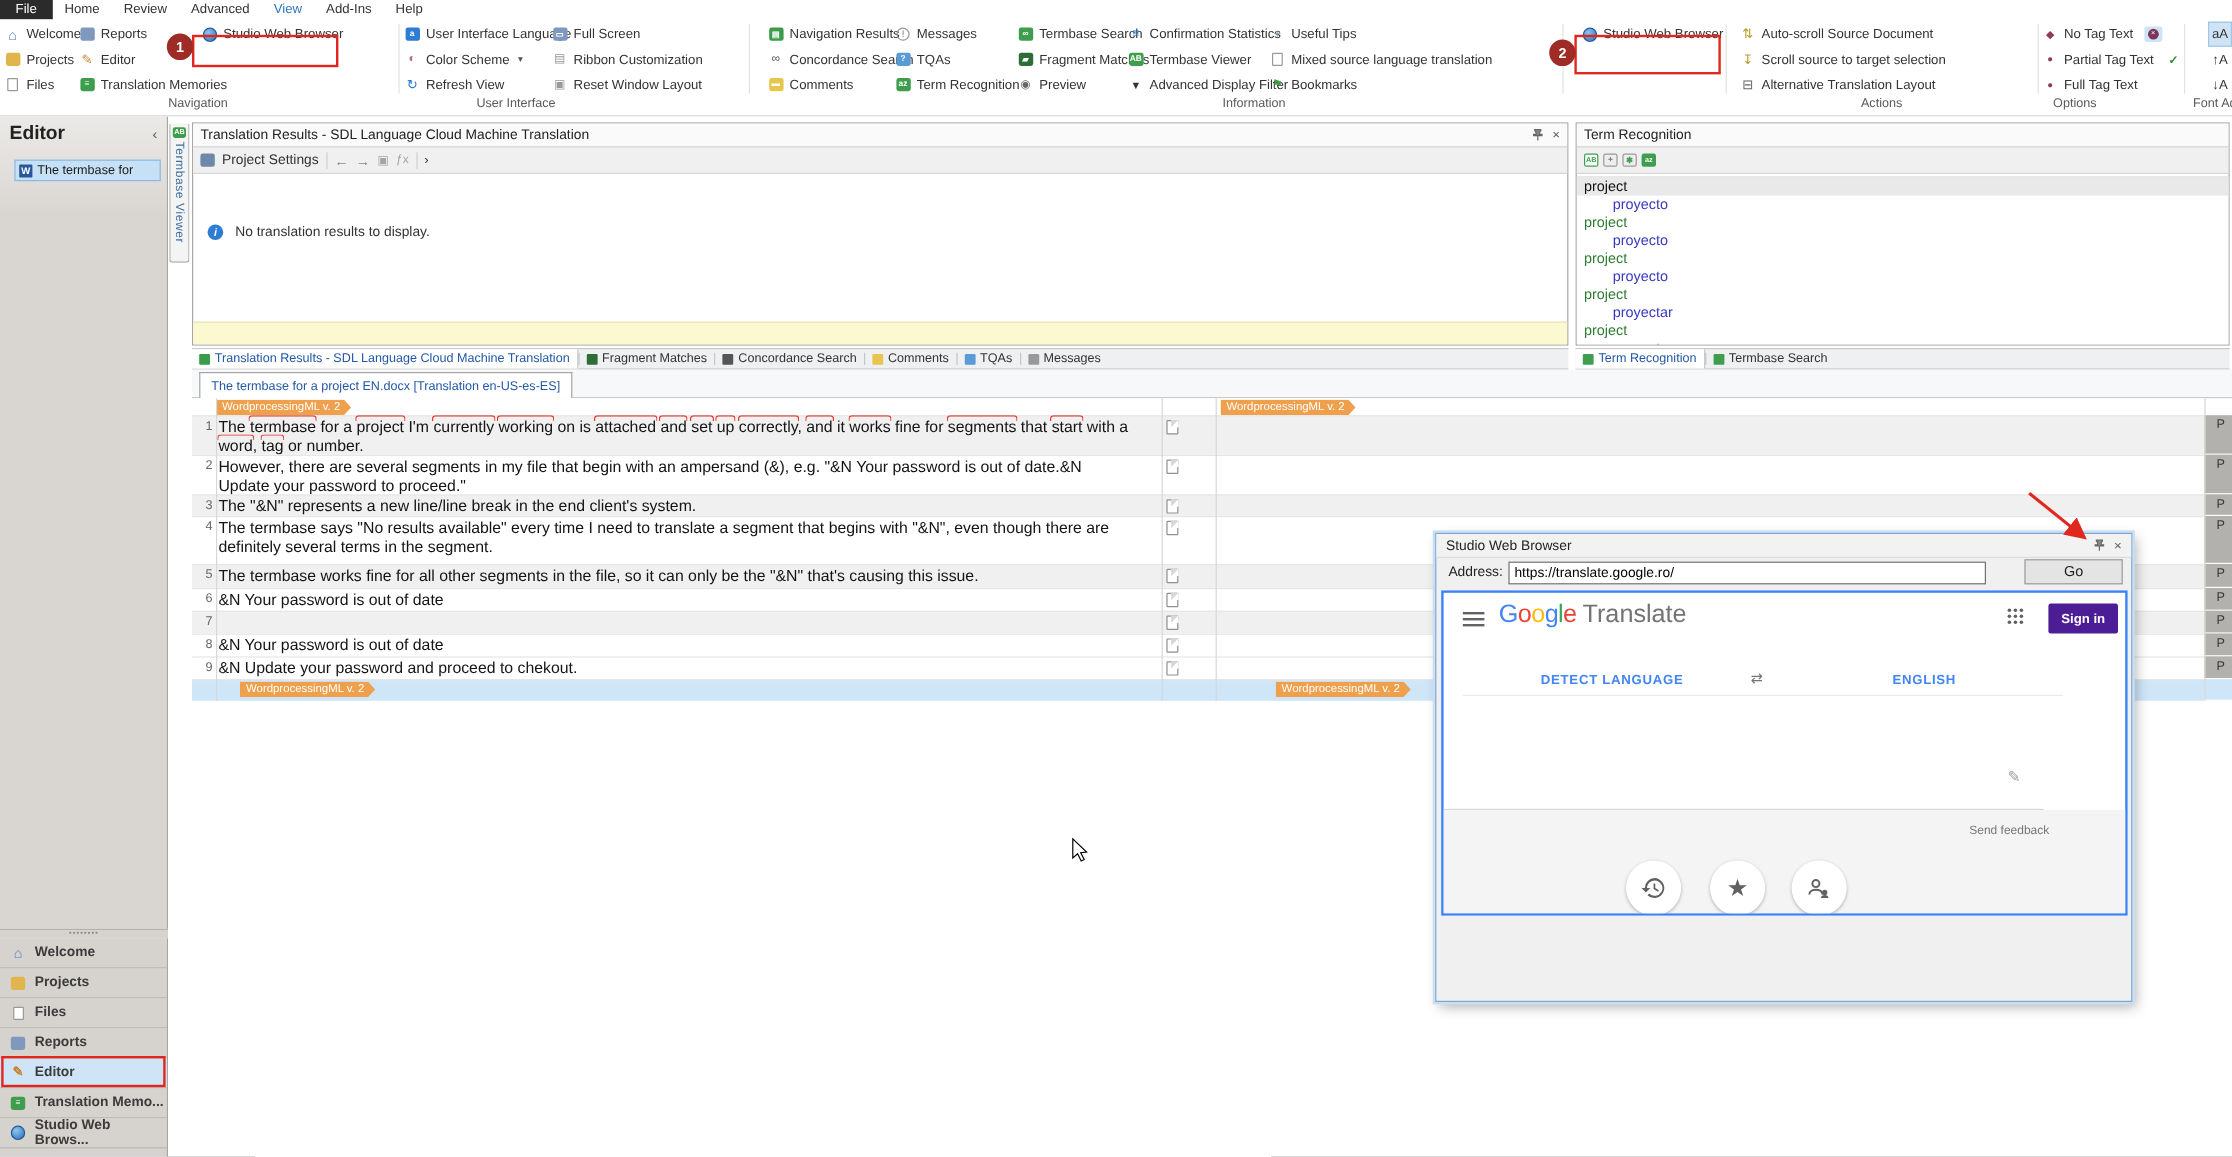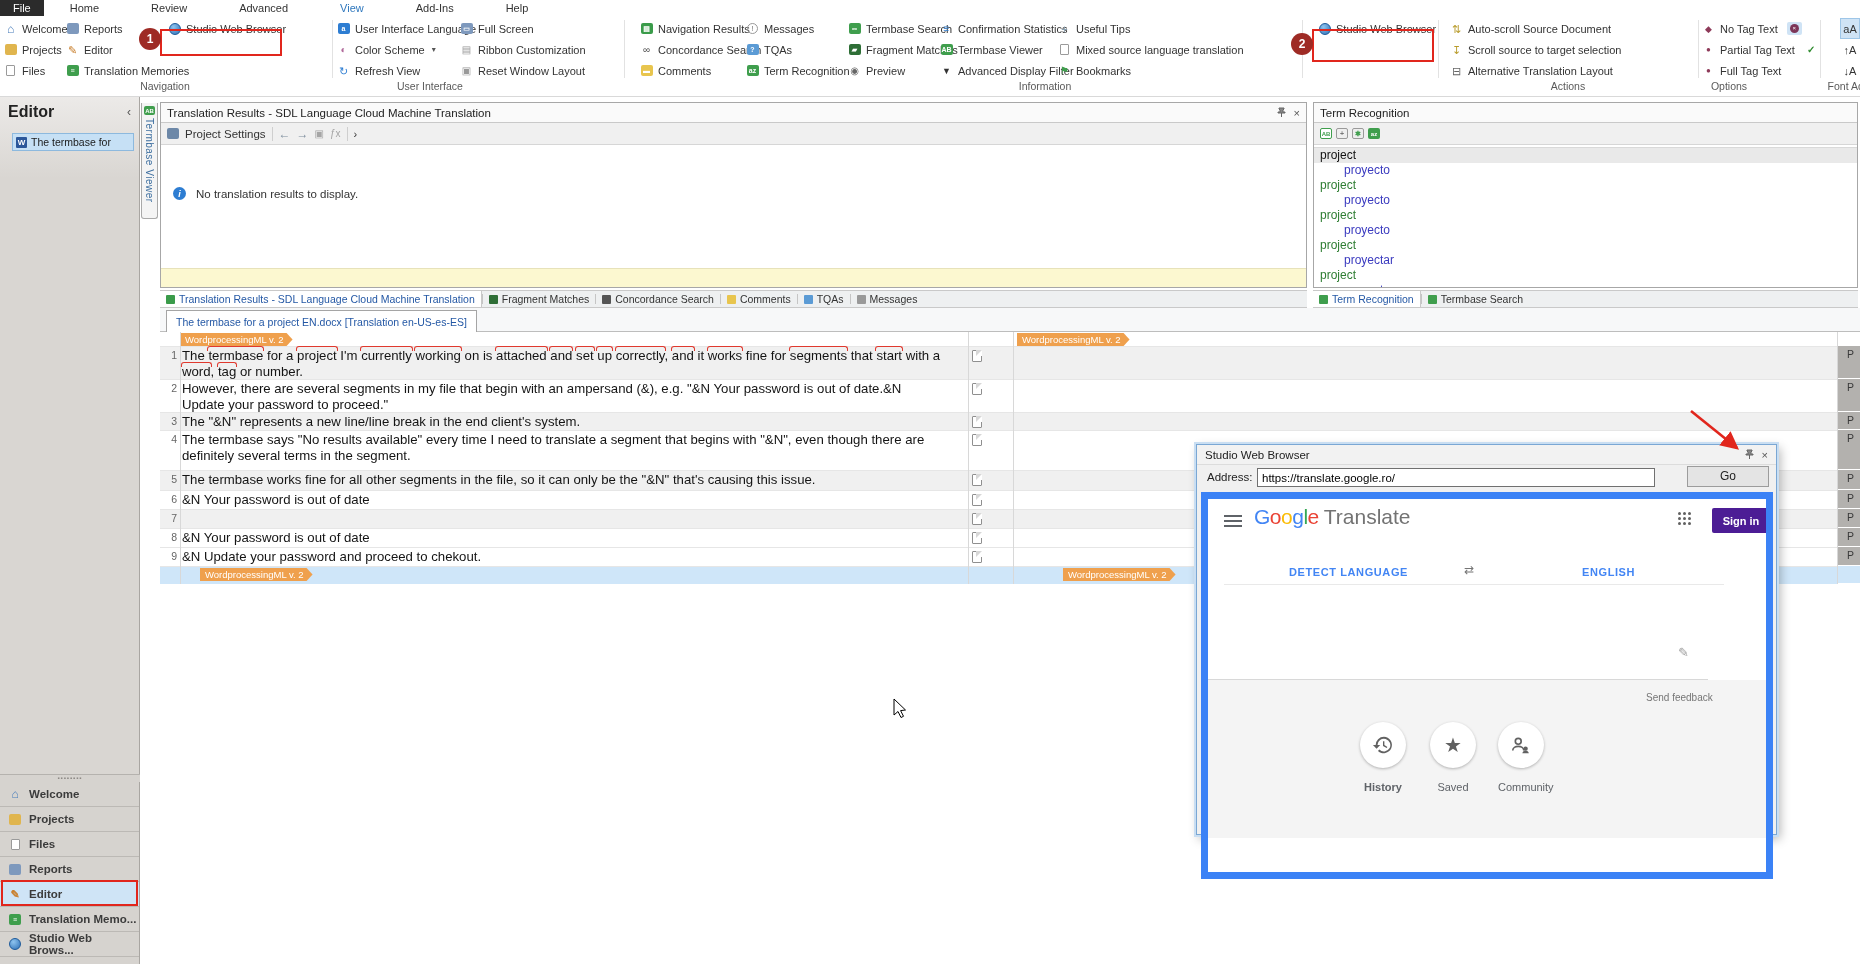--- a/index.html
+++ b/index.html
@@ -1,20 +1,20 @@
 <!DOCTYPE html>
 <html><head>
 <meta charset="utf-8">
 <style>
 *{box-sizing:border-box;margin:0;padding:0}
 body{overflow:hidden;background:#888}
 .app{position:relative;width:1860px;height:964px;background:#fff;font-family:"Liberation Sans",sans-serif;color:#1a1a1a;overflow:hidden}
 
 .menubar{position:absolute;top:0;left:0;right:0;height:16px;background:#fff;display:flex;align-items:stretch;font-size:11px;color:#333;z-index:5}
-.menutab{padding:1px 26px;line-height:14px;cursor:default;white-space:nowrap}
+.menutab{padding:1px 10px;line-height:14px;cursor:default;white-space:nowrap}
 .menutab.file{background:#2b2b2b;color:#fff;padding:1px 13px}
 .menutab.active{color:#2e77bd}
 .tellme{position:absolute;left:1428px;top:0;width:232px;height:14px;background:#2e77bd;color:#fff;font-size:10px;line-height:14px;padding-left:18px;white-space:nowrap}
 .bulb{position:absolute;left:5px;top:3px;width:7px;height:7px;border-radius:50%;background:#ffd34d;box-shadow:0 0 2px #fff}
 .bell{position:absolute;left:1782px;top:2px;width:11px;height:11px}
 .avatar{position:absolute;left:1818px;top:2px;width:11px;height:11px;border-radius:50%;background:#35a842;border:1px solid #2c8a37}
 .username{position:absolute;left:1833px;top:2px;font-size:11px;color:#333}
 
 .ribbonwrap{position:absolute;top:16px;left:0;right:0;height:81px;background:#fff;border-bottom:1px solid #d9d9d9;z-index:4}
 .rcol{position:absolute;top:2px;display:flex;flex-direction:column}
@@ -82,21 +82,21 @@
 .stico{position:absolute;left:812px;top:3px;width:10px;height:12px;background:#fff;border:1px solid #8f8f8f;border-radius:1px}
 .stico:after{content:"";position:absolute;right:-1px;top:-1px;border:3px solid #fff;border-color:#d7d7d7 #fff #fff #d7d7d7}
 .tm{position:relative}
 .tm:before{content:"";position:absolute;left:-1px;right:-1px;top:-2px;height:4px;border:1.5px solid #e0392e;border-bottom:none;border-radius:3px 3px 0 0}
 
 .popup{position:absolute;left:1196px;top:444px;width:581px;height:391px;background:#f0f0f0;border:1px solid #7aa7d4;box-shadow:0 0 0 2px #c9def2,3px 4px 10px rgba(0,0,0,.3);z-index:20}
 .popup .tbar{height:20px;background:#f2f2f2;border-bottom:1px solid #dcdcdc;display:flex;align-items:center;padding:0 8px;font-size:11.5px;color:#222}
 .popup .addr{position:absolute;left:10px;top:26px;font-size:11.5px;color:#222}
 .popup input{position:absolute;left:60px;top:23px;width:398px;height:19px;border:1px solid #707070;font-size:11.5px;padding:0 4px;font-family:"Liberation Sans",sans-serif}
 .gobtn{position:absolute;left:490px;top:21px;width:82px;height:21px;background:#e4e4e4;border:1px solid #9c9c9c;font-size:12px;color:#222;text-align:center;line-height:19px}
-.gpage{position:absolute;left:4px;top:47px;width:572px;height:387px;background:#fff;border:7px solid #3b82f6;overflow:hidden}
+.gpage{position:absolute;left:4px;top:47px;width:572px;height:271px;background:#fff;border:2px solid #3b82f6;overflow:hidden}
 .hamb{position:absolute;left:16px;top:16px;width:18px;height:12px;border-top:2px solid #5f6368;border-bottom:2px solid #5f6368}
 .hamb:after{content:"";position:absolute;left:0;top:3px;width:18px;height:2px;background:#5f6368}
 .glogo{position:absolute;left:46px;top:6px;font-size:21px;letter-spacing:-.5px}
 .glogo .suffix{color:#737373;margin-left:5px;letter-spacing:0}
 .gridico{position:absolute;left:470px;top:13px;width:15px;height:15px;display:grid;grid-template-columns:repeat(3,3px);grid-template-rows:repeat(3,3px);gap:2px}
 .gridico i{background:#616161;border-radius:50%}
 .signin{position:absolute;left:504px;top:9px;width:58px;height:25px;background:#4c1d95;color:#fff;font-size:11px;display:flex;align-items:center;justify-content:center;border-radius:2px;font-weight:bold}
 .langrow{position:absolute;left:16px;top:60px;width:500px;height:26px;border-bottom:1px solid #e9e9e9;font-size:11px;font-weight:bold;color:#4285f4;letter-spacing:.6px}
 .langrow .swap{position:absolute;left:240px;top:4px;color:#757575;font-weight:normal;font-size:12px;letter-spacing:0}
 .cardline{position:absolute;left:0;top:180px;width:500px;height:1px;background:#d8d8d8}

